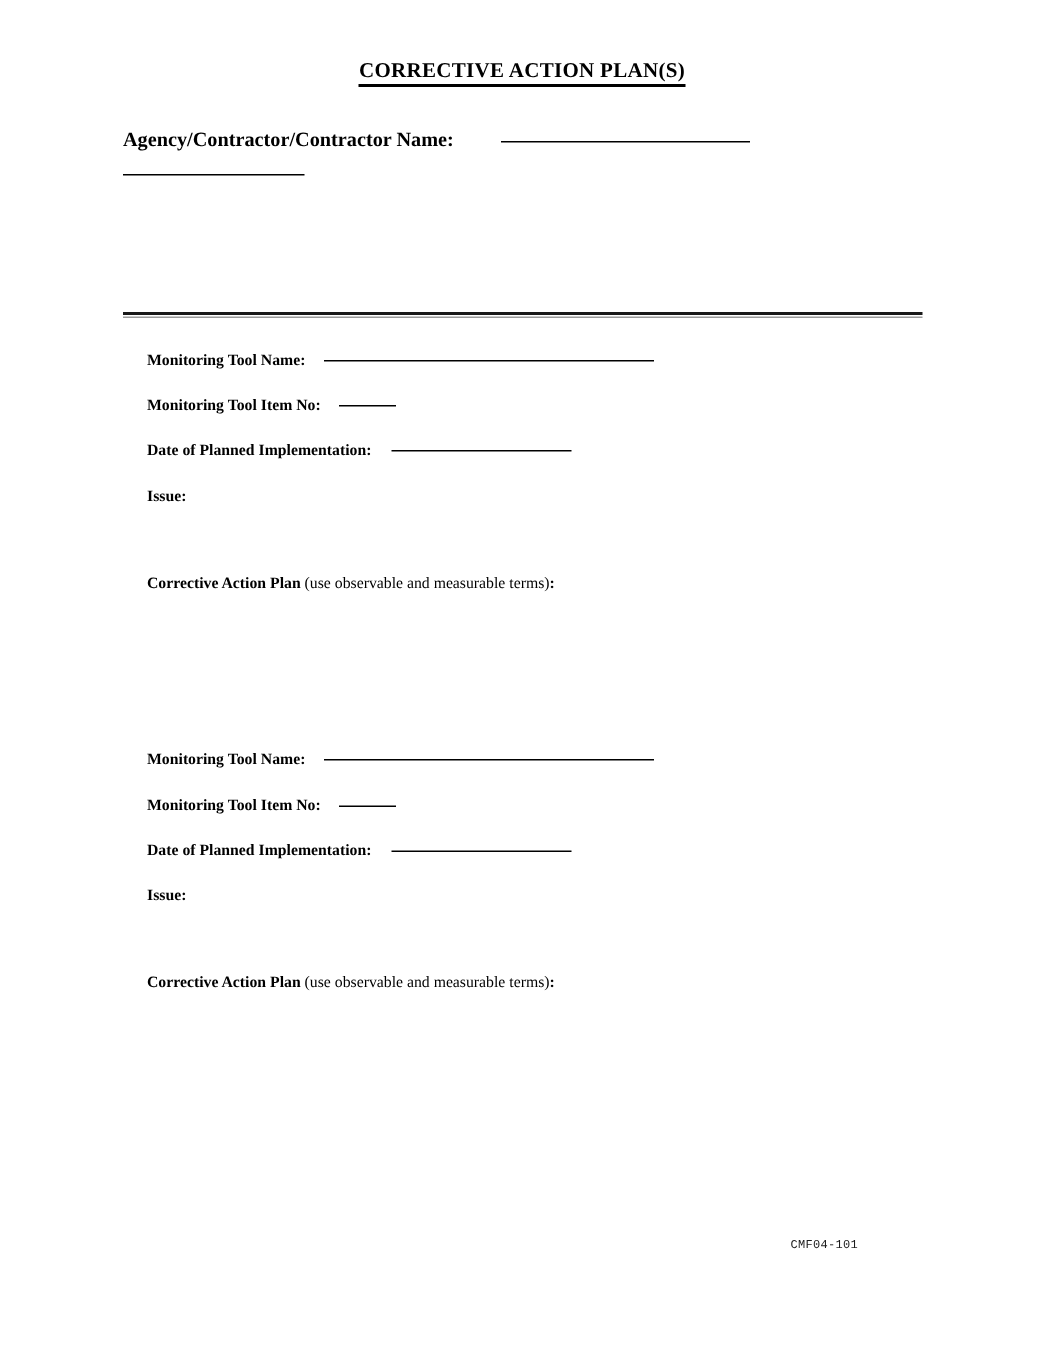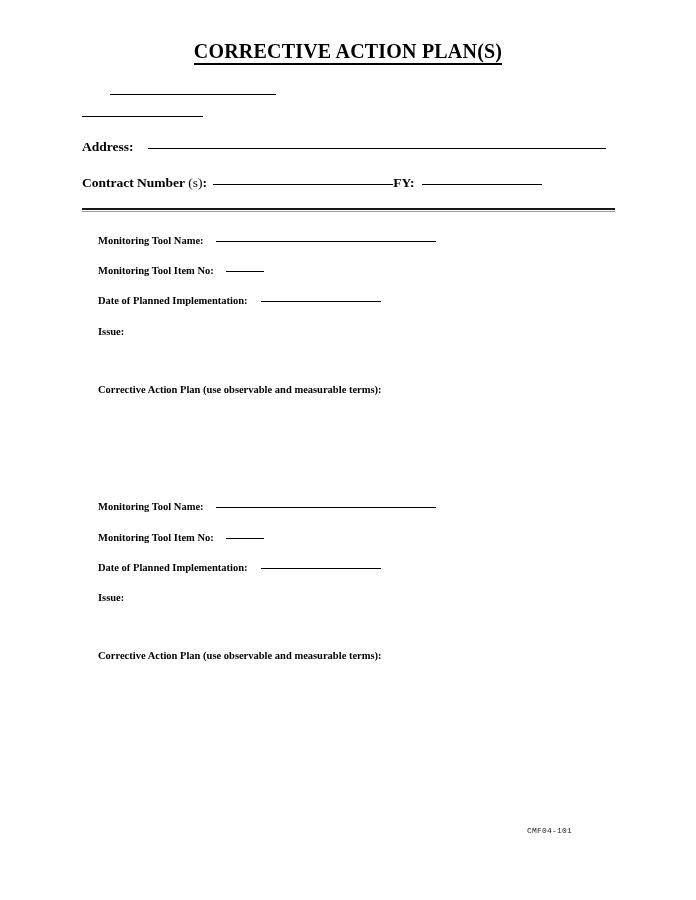--- a/index.html
+++ b/index.html
@@ -21,21 +21,21 @@
     overflow: hidden;
   }
 
   
   .doc-title {
     position: absolute;
     left: 0;
     top: 40px;
     width: 696px;
     text-align: center;
-    font-size: 20px;
+    font-size: 14px;
     font-weight: bold;
     letter-spacing: 0.2px;
   }
   .doc-title span.ul {
     border-bottom: 2px solid #000;
     padding-bottom: 1px;
   }
 
   
   .hdr-row {
@@ -81,21 +81,21 @@
 
   
   .body-row {
     position: absolute;
     left: 98px;
     font-size: 10.5px;
     font-weight: bold;
     white-space: nowrap;
     line-height: 1;
   }
-  .body-row .reg { font-weight: bold; }
+  .body-row .reg { font-weight: normal; }
 
   
   .b1-tool-name { top: 236px; }
   .b1-item-no   { top: 266px; }
   .b1-date      { top: 296px; }
   .b1-issue     { top: 327px; }
   .b1-cap       { top: 385px; }
 
   
   .b2-tool-name { top: 502px; }
@@ -120,37 +120,28 @@
 </head>
 <body>
 
 <div class="page">
 
   <div class="doc-title">
     <span class="ul">CORRECTIVE ACTION PLAN(S)</span>
   </div>
 
   <div class="hdr-row row-agency">
+    <span class="label">Agency/Contractor/Contractor Name:</span>
     <span class="rule" style="width:166px;margin-left:28px;"></span>
   </div>
   <div class="hdr-row row-agency-cont">
     <span class="rule" style="width:121px;"></span>
   </div>
 
-  <div class="hdr-row row-address">
-    <span class="label">Address:</span>
-    <span class="rule" style="width:458px;margin-left:11px;"></span>
-  </div>
 
-  <div class="hdr-row row-contract">
-    <span class="label">Contract Number</span>
-    <span class="reg">(s)</span><span class="label">:</span>
-    <span class="rule" style="width:180px;margin-left:3px;"></span><span class="label">FY:</span>
-    <span class="rule" style="width:120px;margin-left:4px;"></span>
-  </div>
 
   <div class="sep">
     <div class="top-line"></div>
     <div class="bot-line"></div>
   </div>
 
   <div class="body-row b1-tool-name">
     <span>Monitoring Tool Name:</span>
     <span class="rule" style="width:220px;margin-left:10px;"></span>
   </div>

